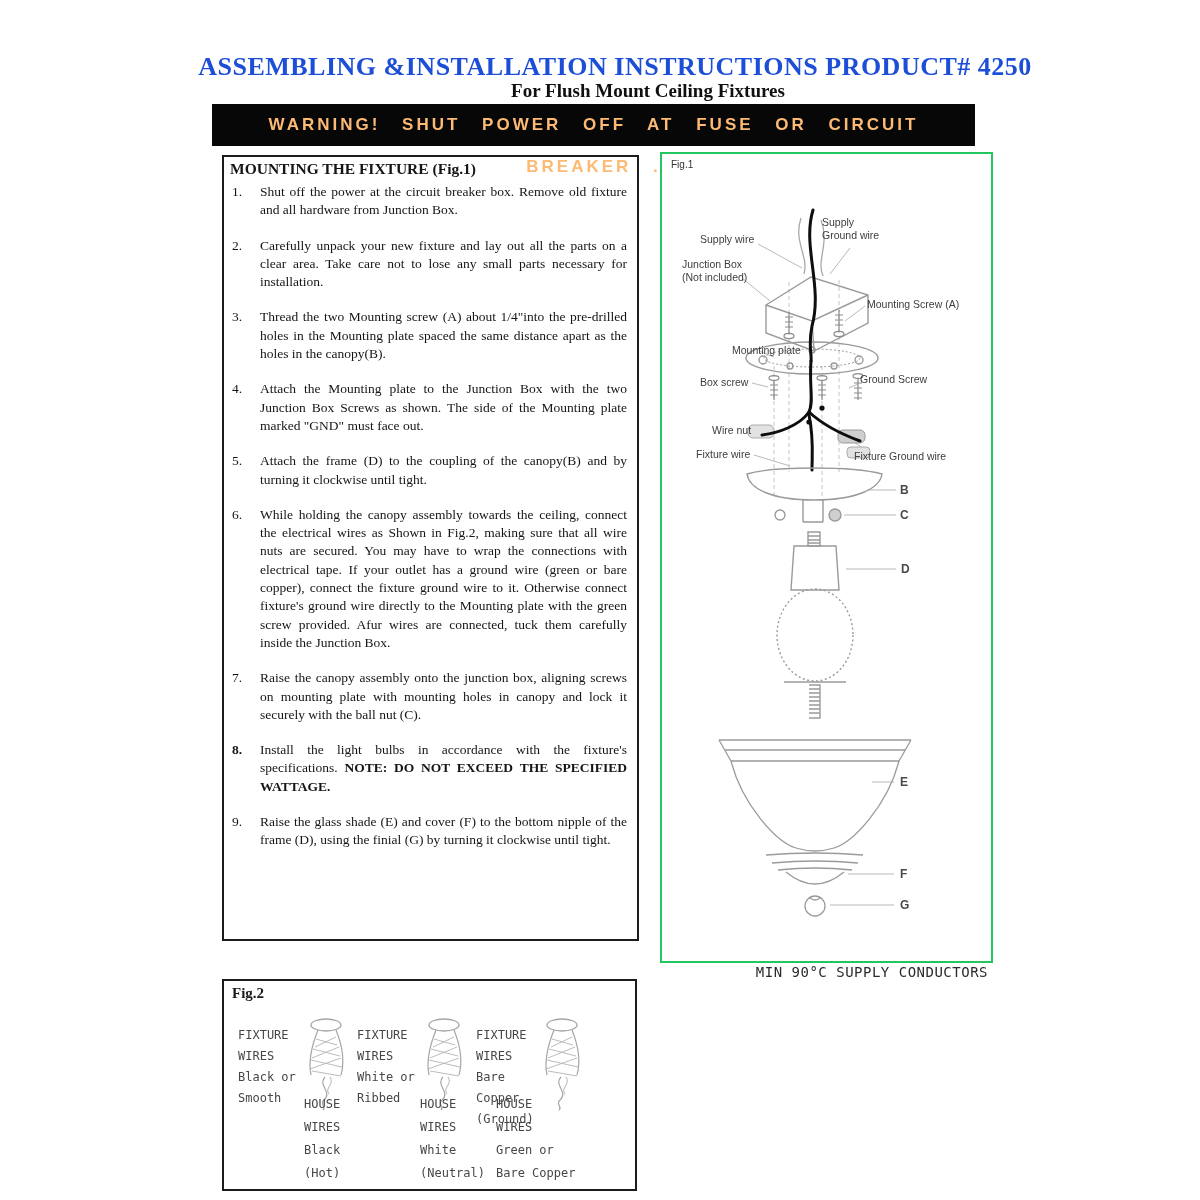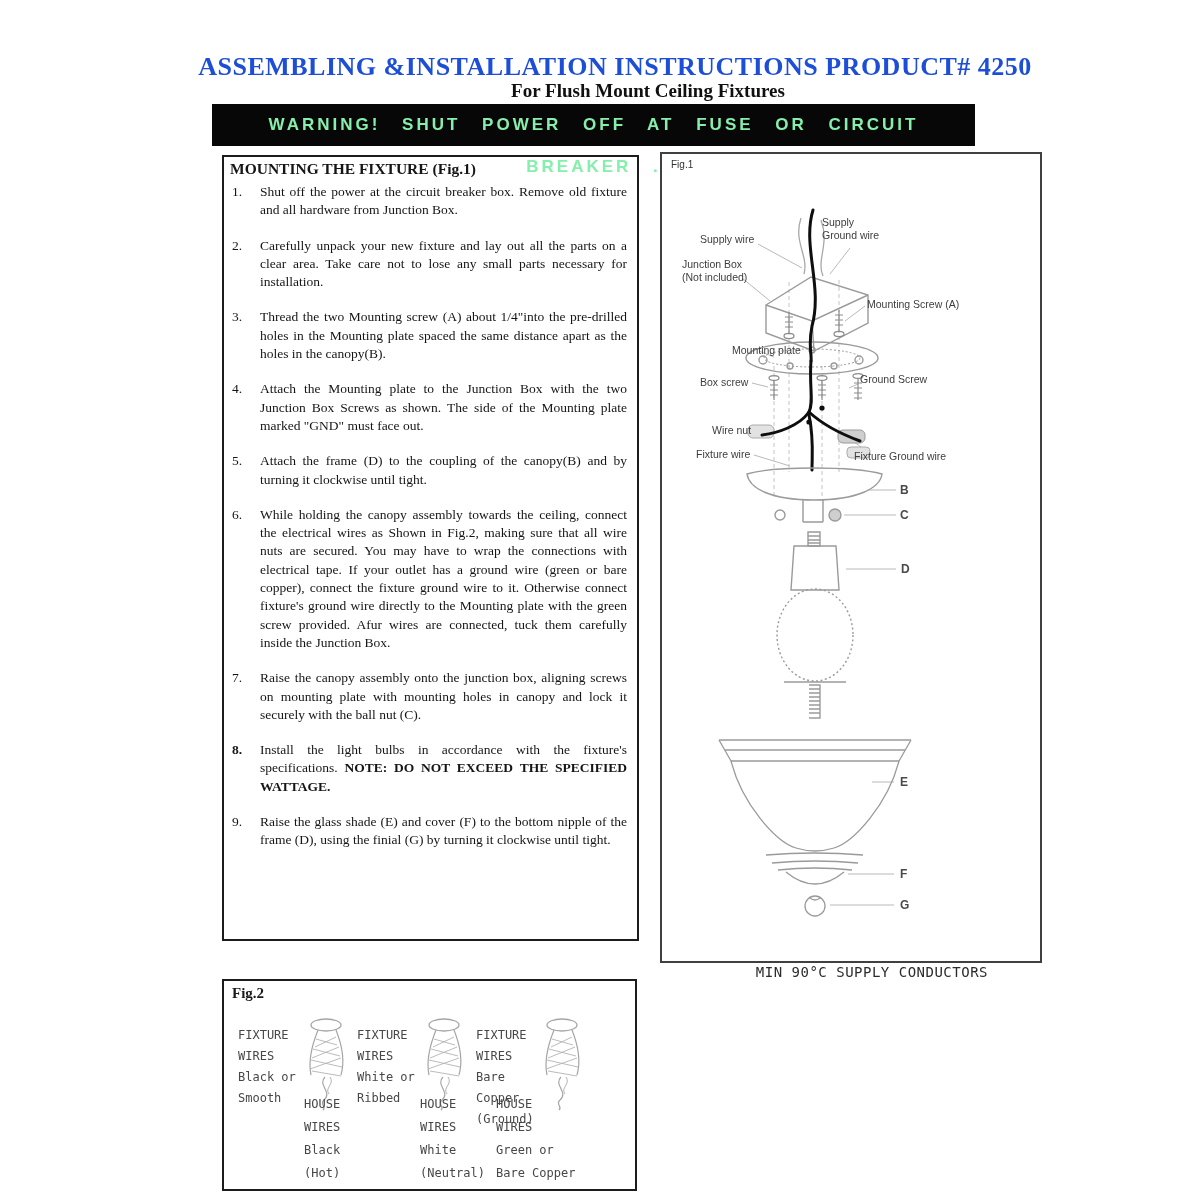--- a/index.html
+++ b/index.html
@@ -13,21 +13,21 @@
   .title{
     left:15px;top:52px;width:1200px;text-align:center;
     font-weight:bold;font-size:26px;letter-spacing:.5px;color:#1d4ed8;
   }
   .subtitle{
     left:0;top:80px;width:1200px;text-align:center;
     font-weight:bold;font-size:19px;color:#101010;padding-left:48px;
   }
   .warnbar{
     left:212px;top:104px;width:763px;height:42px;background:#070707;
-    color:#86efac;font-family:"Liberation Sans",sans-serif;font-weight:bold;
+    color:#fdba74;font-family:"Liberation Sans",sans-serif;font-weight:bold;
     font-size:17px;line-height:42px;text-align:center;
     letter-spacing:3px;word-spacing:14px;
   }
 
   
   .instrbox{
     left:222px;top:155px;width:417px;height:786px;
     border:2px solid #1c1c1c;box-sizing:border-box;
     padding:3px 10px 0 6px;overflow:hidden;
   }
@@ -37,22 +37,22 @@
   .item .num.bold{font-weight:bold;}
   .item .txt{flex:1;font-size:13.5px;line-height:18.3px;text-align:justify;}
   .item .txt b{font-weight:bold;}
   .instr-footer{
     font-weight:bold;font-size:13.8px;line-height:18.5px;text-align:justify;
     margin:20px 0 0 12px;
   }
 
   
   .fig1box{
-    left:660px;top:152px;width:382px;height:811px;
-    border:2px solid #404040;box-sizing:border-box;position:absolute;
+    left:660px;top:152px;width:333px;height:811px;
+    border:2px solid #22c55e;box-sizing:border-box;position:absolute;
   }
   .fig1-tag{position:absolute;left:9px;top:5px;font-family:"Liberation Sans",sans-serif;
     font-size:10px;color:#333;}
   .f1label{
     position:absolute;font-family:"Liberation Sans",sans-serif;
     font-size:10.5px;line-height:13px;color:#3d3d3d;white-space:pre-line;
   }
   .f1letter{
     position:absolute;font-family:"Liberation Sans",sans-serif;
     font-size:12px;color:#4a4a4a;font-weight:bold;

